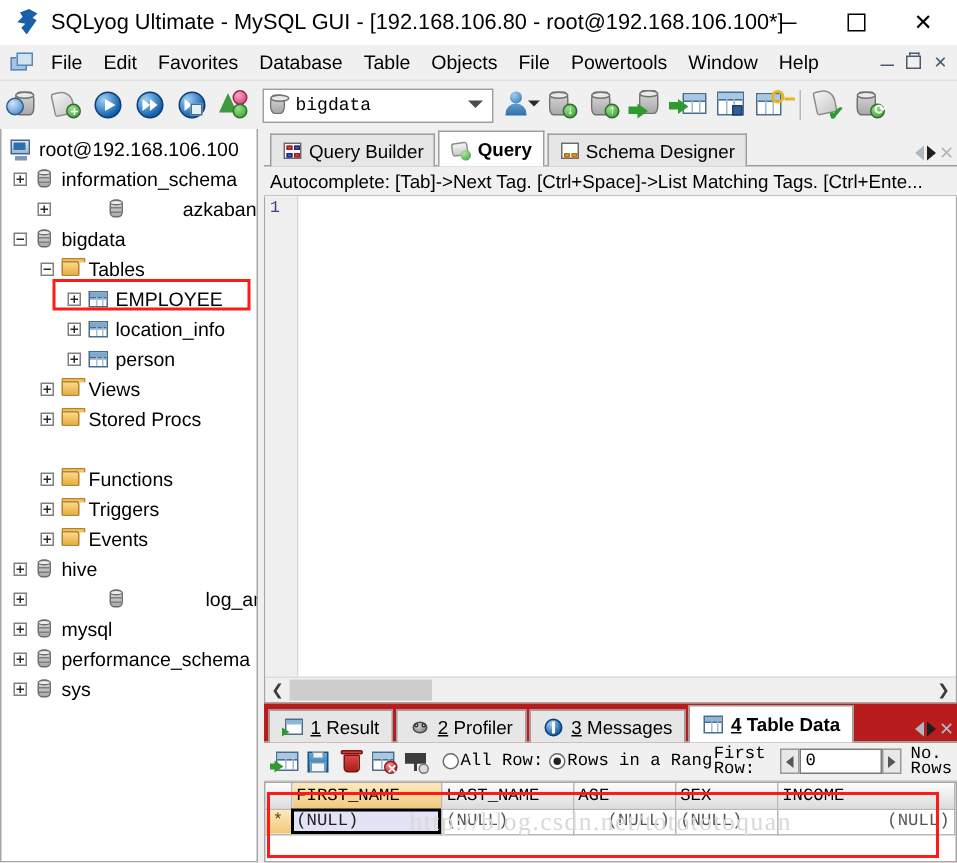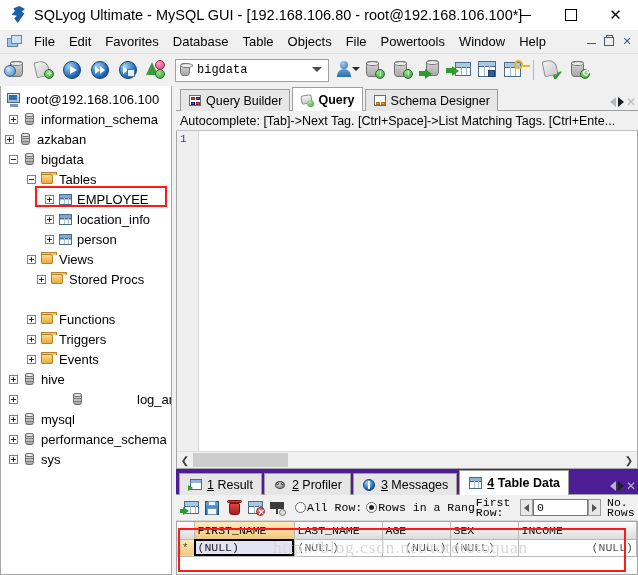--- a/index.html
+++ b/index.html
@@ -138,21 +138,21 @@
   .editorwrap{flex:1;background:#fff;border:1px solid #a6a6a6;border-top:none;box-sizing:border-box;display:flex;flex-direction:column;min-height:0;position:relative;}
   .editorbody{flex:1;display:flex;min-height:0;background:#fff;}
   .gutter{width:22px;background:#efefef;border-right:1px solid #d6d6d6;font-family:"Liberation Mono","DejaVu Sans Mono",monospace;font-size:11px;color:#3b3b8c;padding-top:2px;box-sizing:border-box;text-align:left;padding-left:3px;}
   .codearea{flex:1;background:#fff;}
   .hscroll{height:16px;background:#f0f0f0;border-top:1px solid #dcdcdc;display:flex;align-items:center;position:relative;}
   .hs-left,.hs-right{width:16px;height:16px;display:flex;align-items:center;justify-content:center;font-size:10px;color:#3c3c3c;font-family:"DejaVu Sans",sans-serif;}
   .hs-track{flex:1;height:16px;background:#f0f0f0;position:relative;}
   .hs-thumb{position:absolute;left:0;top:1px;width:95px;height:14px;background:#cdcdcd;}
 
   
-  .bottom{height:106px;display:flex;flex-direction:column;background:#4c1d95;position:relative;}
+  .bottom{height:106px;display:flex;flex-direction:column;background:#b91c1c;position:relative;}
   .btabs{height:25px;display:flex;align-items:flex-end;padding-left:3px;position:relative;border-bottom:1px solid #9e9e9e;}
   .btab{height:21px;display:flex;align-items:center;padding:0 8px;background:#e6e6e6;border:1px solid #9e9e9e;border-bottom:none;margin-right:2px;font-size:12.5px;position:relative;top:1px;white-space:nowrap;}
   .btab.active{background:#fff;height:24px;font-weight:bold;z-index:2;}
   .btab .bi{width:14px;height:14px;position:relative;margin-right:5px;flex:none;}
   .btab u{text-decoration:underline;}
   .ic-result .g{position:absolute;left:2px;top:1px;width:12px;height:11px;background:#fff;border:1px solid #4b6d8c;box-sizing:border-box;}
   .ic-result .g:before{content:"";position:absolute;left:0;top:0;right:0;height:3px;background:#8fb6d8;}
   .ic-result .a{position:absolute;left:0;bottom:1px;width:0;height:0;border-left:5px solid #2f9b2f;border-top:3.5px solid transparent;border-bottom:3.5px solid transparent;}
   .ic-prof .c{position:absolute;left:2px;top:3px;width:10px;height:8px;border-radius:50%;background:radial-gradient(circle at 35% 30%,#d6d6d6,#6f6f6f);border:1px solid #4a4a4a;box-sizing:border-box;}
   .ic-prof .e1,.ic-prof .e2{position:absolute;top:4px;width:3px;height:3px;border-radius:50%;background:#fff;border:1px solid #333;box-sizing:border-box;}
@@ -366,21 +366,21 @@
         </div>
 
         <div class="trow" style="padding-left:8px;">
           <div class="exp plus"></div>
           <div class="tico ico-db">
               <div class="cy"></div>
             </div>
           <span class="tlabel">information_schema</span>
         </div>
 
-        <div class="trow" style="padding-left:4px;">
+        <div class="trow" style="padding-left:24px;justify-content:space-between;">
           <div class="exp plus"></div>
           <div class="tico ico-db">
               <div class="cy"></div>
             </div>
           <span class="tlabel">azkaban</span>
         </div>
 
         <div class="trow" style="padding-left:8px;">
           <div class="exp"></div>
           <div class="tico ico-db">
@@ -427,21 +427,21 @@
 
         <div class="trow" style="padding-left:26px;">
           <div class="exp plus"></div>
           <div class="tico ico-folder">
               <div class="tab"></div>
               <div class="f"></div>
             </div>
           <span class="tlabel">Views</span>
         </div>
 
-        <div class="trow" style="padding-left:36px;">
+        <div class="trow" style="padding-left:26px;">
           <div class="exp plus"></div>
           <div class="tico ico-folder">
               <div class="tab"></div>
               <div class="f"></div>
             </div>
           <span class="tlabel">Stored Procs</span>
         </div>
 
         <div class="trow" style="padding-left:26px;margin-top:20px;">
           <div class="exp plus"></div>

